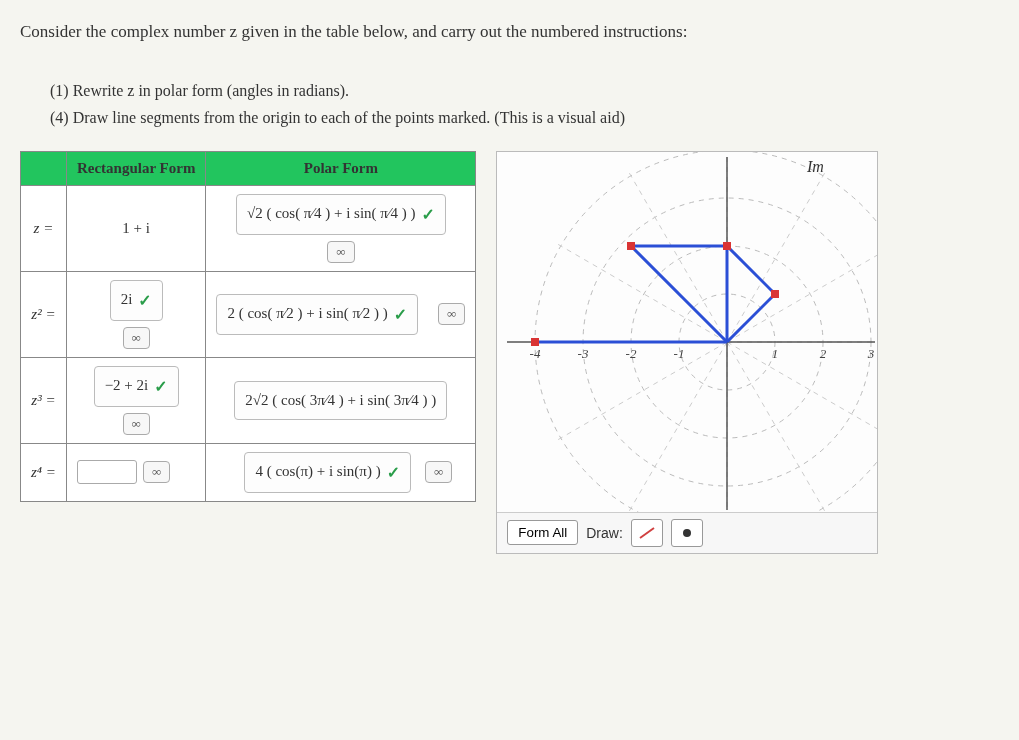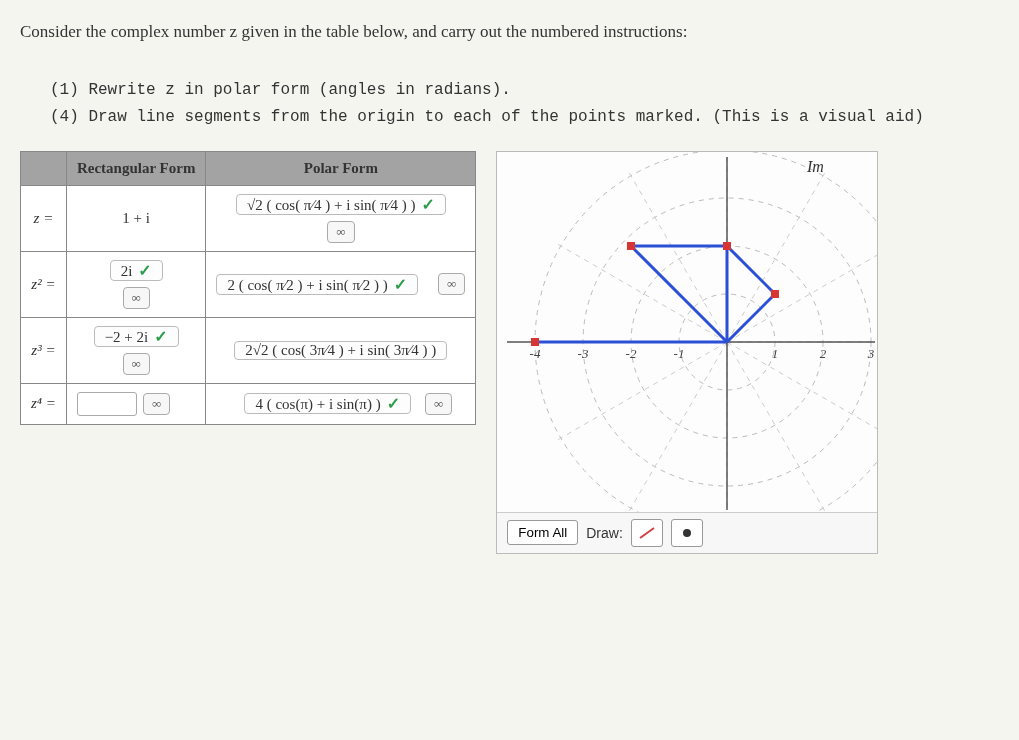--- a/index.html
+++ b/index.html
@@ -14,21 +14,20 @@
     .intro {
       font-size: 17px;
       margin-bottom: 34px;
       line-height: 1.4;
     }
     .instructions {
       margin-left: 30px;
       margin-bottom: 20px;
       line-height: 1.6;
       font-size: 16px;
-      font-family: Liberation Mono, monospace;
     }
     .instructions .item { margin-bottom: 2px; }
     .content-row {
       display: flex;
       gap: 20px;
       align-items: flex-start;
     }
     .table-wrap {
       flex: 0 0 auto;
     }
@@ -37,36 +36,36 @@
       background: #fff;
     }
     th, td {
       border: 1px solid #888;
       padding: 8px 10px;
       text-align: center;
       vertical-align: middle;
       font-size: 15px;
     }
     th {
-      background: #a3a3a3;
+      background: #22c55e;
       font-weight: bold;
     }
     .cell-stack {
       display: flex;
       flex-direction: column;
       gap: 6px;
       align-items: center;
     }
     .answer-box {
       border: 1px solid #bbb;
       border-radius: 4px;
-      padding: 0 10px;
+      padding: 10px 10px;
       background: #fdfdfd;
       display: inline-flex;
-      align-items: flex-end;
+      align-items: flex-start;
       gap: 6px;
       font-family: 'Times New Roman', serif;
     }
     .input-box {
       border: 1px solid #aaa;
       border-radius: 3px;
       padding: 4px 8px;
       background: #fff;
       min-width: 60px;
       min-height: 24px;

